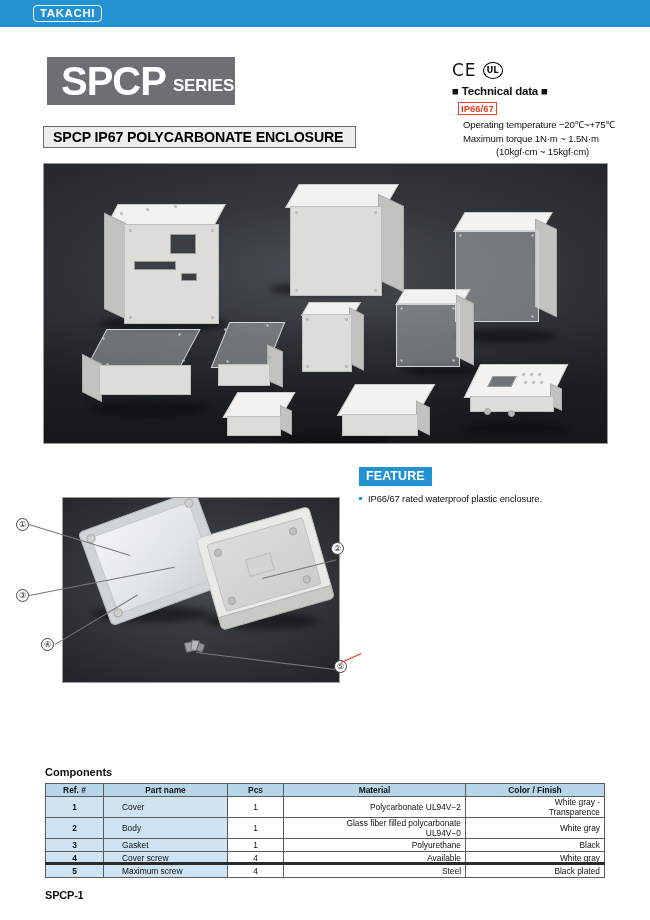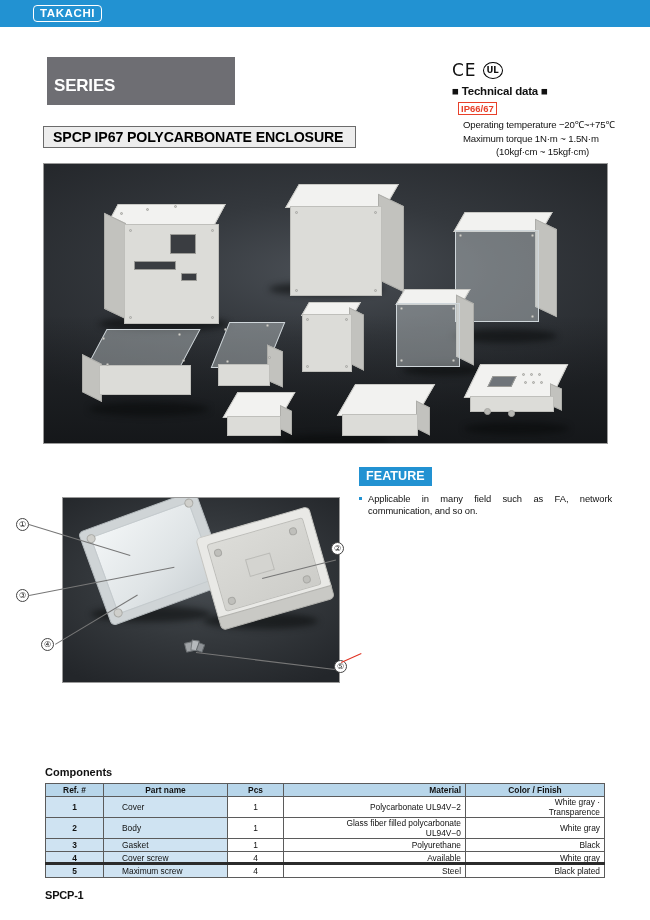--- a/index.html
+++ b/index.html
@@ -234,20 +234,21 @@
     font-size: 11px; font-weight: bold; letter-spacing: -0.2px;
   }
 </style>
 </head>
 <body>
 
 <div class="topbar"></div>
 <div class="logo">TAKACHI</div>
 
 <div class="series-banner">
+  <span class="series-main">SPCP</span>
   <span class="series-sub">SERIES</span>
 </div>
 
 <div class="product-title">SPCP IP67 POLYCARBONATE ENCLOSURE</div>
 
 <div class="tech">
   <div class="marks">
     <span class="ce-mark">CE</span>
     <span class="ul-mark">UL</span>
   </div>
@@ -372,21 +373,21 @@
     <div class="screwdot" style="left:78px; top:17px;"></div>
     <div class="screwdot" style="left:22px; top:44px; width:7px; height:7px; background:#b9b9b5;"></div>
     <div class="screwdot" style="left:46px; top:46px; width:7px; height:7px; background:#b9b9b5;"></div>
   </div>
 </div>
 
 <div class="feature-badge">FEATURE</div>
 <div class="feature-list">
   <div class="feat">
     <span class="dot"></span>
-    <span>Applicable in many field such as FA, network communication, and so on.</span>
+    <span>IP66/67 rated waterproof plastic enclosure.</span>
   </div>
 </div>
 
 <div class="photo-exp">
   <div class="exp-stage"></div>
 
   <div class="shadow" style="left:28px; top:108px; width:120px; height:16px;"></div>
   <div class="shadow" style="left:140px;top:115px; width:115px; height:16px;"></div>
 
   <div style="position:absolute; left:28px; top:10px; width:125px; height:100px; transform: rotate(-20deg);">
@@ -440,21 +441,21 @@
 
 <div class="leader red" style="left:341px; top:662px; width:22px; transform: rotate(-24deg);"></div>
 
 <div class="components-title">Components</div>
 <table class="components">
   <thead>
     <tr>
       <th style="width:58px;">Ref. #</th>
       <th style="width:124px;">Part name</th>
       <th style="width:56px;">Pcs</th>
-      <th style="width:182px;text-align:right;">Material</th>
+      <th style="width:182px;">Material</th>
       <th>Color / Finish</th>
     </tr>
   </thead>
   <tbody>
     <tr>
       <td class="c-ref">1</td>
       <td class="c-name">Cover</td>
       <td class="c-pcs">1</td>
       <td class="c-mat">Polycarbonate UL94V−2</td>
       <td class="c-col">White gray · Transparence</td>

